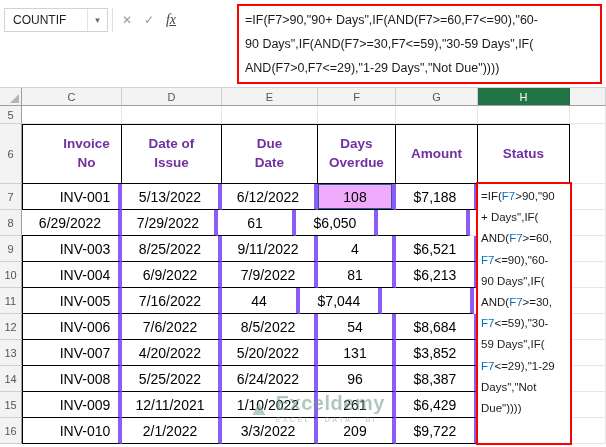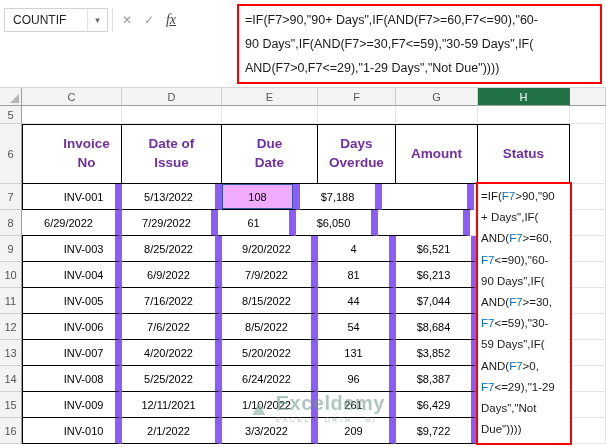--- a/index.html
+++ b/index.html
@@ -26,21 +26,21 @@
 
   .colhdr { background:#f3f3f3; border-right:1px solid #cfcfcf; border-bottom:1px solid #9e9e9e; font-size:11px; color:#555; }
   .colhdr.selected { background:#217346; color:#fff; border-right-color:#217346; }
   .rowhdr { background:#f3f3f3; border-right:1px solid #9e9e9e; border-bottom:1px solid #cfcfcf; font-size:11px; color:#555; }
   .corner { background:#f3f3f3; border-right:1px solid #9e9e9e; border-bottom:1px solid #9e9e9e; position:relative; }
   .corner-tri { position:absolute; right:2px; bottom:2px; width:0; height:0; border-left:9px solid transparent; border-bottom:9px solid #b5b5b5; }
   .blank { background:#fff; border-right:1px solid #e6e6e6; border-bottom:1px solid #e6e6e6; }
 
   .th { background:#fff; border-right:1px solid #000; border-bottom:1px solid #000; border-top:1px solid #000; color:#7030a0; font-weight:bold; font-size:13.5px; text-align:center; line-height:1.4; white-space:pre-line; }
   .tl { border-left:1px solid #000;padding-left:29px; }
-  .td { background:#fff; border-right:7px solid #8b5cf6; border-bottom:1px solid #000; font-size:11px; color:#000; }
+  .td { background:#fff; border-right:4px solid #8b5cf6; border-bottom:1px solid #000; font-size:14px; color:#000; }
   .td.sel { background:#f0abfc; box-shadow: inset 0 0 0 1px #2e5b9f; }
 
   
   .status-overlay { position:absolute; left:476px; top:94px; width:96px; height:263px; border:2px solid #ff0000; background:#fff; padding:2px 3px; font-size:11.5px; color:#1a1a1a; line-height:21.2px; white-space:nowrap; overflow:hidden; z-index:5; }
   .status-overlay .ref { color:#0070c0; }
 
   
   .watermark { position:absolute; left:248px; top:304px; display:flex; align-items:center; gap:6px; z-index:4; pointer-events:none; opacity:0.55; }
   .wm-logo { font-size:22px; color:#7ba596; line-height:1; }
   .wm-text { font-size:20px; color:#6f9a8b; font-weight:bold; letter-spacing:0.5px; }
@@ -107,59 +107,59 @@
 Overdue</div>
       <div class="cell w5 th">Amount</div>
       <div class="cell w6 th">Status</div>
       <div class="cell w7 blank"></div>
     </div>
 
     <div class="row dr">
       <div class="cell w0 rowhdr">7</div>
       <div class="cell w1 td tl">INV-001</div>
       <div class="cell w2 td">5/13/2022</div>
+      <div class="cell w3 td">6/12/2022</div>
       <div class="cell w4 td sel">108</div>
       <div class="cell w5 td">$7,188</div>
       <div class="cell w6 td"></div>
       <div class="cell w7 blank"></div>
     </div>
     <div class="row dr">
       <div class="cell w0 rowhdr">8</div>
       <div class="cell w2 td">6/29/2022</div>
       <div class="cell w3 td">7/29/2022</div>
       <div class="cell w4 td">61</div>
       <div class="cell w5 td">$6,050</div>
       <div class="cell w6 td"></div>
       <div class="cell w7 blank"></div>
     </div>
     <div class="row dr">
       <div class="cell w0 rowhdr">9</div>
       <div class="cell w1 td tl">INV-003</div>
       <div class="cell w2 td">8/25/2022</div>
-      <div class="cell w3 td">9/20/2022</div>
+      <div class="cell w3 td">9/11/2022</div>
       <div class="cell w4 td">4</div>
       <div class="cell w5 td">$6,521</div>
       <div class="cell w6 td"></div>
       <div class="cell w7 blank"></div>
     </div>
     <div class="row dr">
       <div class="cell w0 rowhdr">10</div>
       <div class="cell w1 td tl">INV-004</div>
       <div class="cell w2 td">6/9/2022</div>
       <div class="cell w3 td">7/9/2022</div>
       <div class="cell w4 td">81</div>
       <div class="cell w5 td">$6,213</div>
       <div class="cell w6 td"></div>
       <div class="cell w7 blank"></div>
     </div>
     <div class="row dr">
       <div class="cell w0 rowhdr">11</div>
       <div class="cell w1 td tl">INV-005</div>
       <div class="cell w2 td">7/16/2022</div>
-      <div class="cell w3 td">8/15/2022</div>
       <div class="cell w4 td">44</div>
       <div class="cell w5 td">$7,044</div>
       <div class="cell w6 td"></div>
       <div class="cell w7 blank"></div>
     </div>
     <div class="row dr">
       <div class="cell w0 rowhdr">12</div>
       <div class="cell w1 td tl">INV-006</div>
       <div class="cell w2 td">7/6/2022</div>
       <div class="cell w3 td">8/5/2022</div>
@@ -211,21 +211,20 @@
 
     <div class="status-overlay">
       <div>=IF(<span class="ref">F7</span>&gt;90,"90</div>
       <div>+ Days",IF(</div>
       <div>AND(<span class="ref">F7</span>&gt;=60,</div>
       <div><span class="ref">F7</span>&lt;=90),"60-</div>
       <div>90 Days",IF(</div>
       <div>AND(<span class="ref">F7</span>&gt;=30,</div>
       <div><span class="ref">F7</span>&lt;=59),"30-</div>
       <div>59 Days",IF(</div>
-      <div>AND(<span class="ref">F7</span>&gt;0,</div>
       <div><span class="ref">F7</span>&lt;=29),"1-29</div>
       <div>Days","Not</div>
       <div>Due"))))</div>
     </div>
 
     <div class="watermark">
       <div class="wm-logo">▲</div>
       <div class="wm-body">
         <div class="wm-text">Exceldemy</div>
         <div class="wm-sub">EXCEL · DATA · BI</div>

